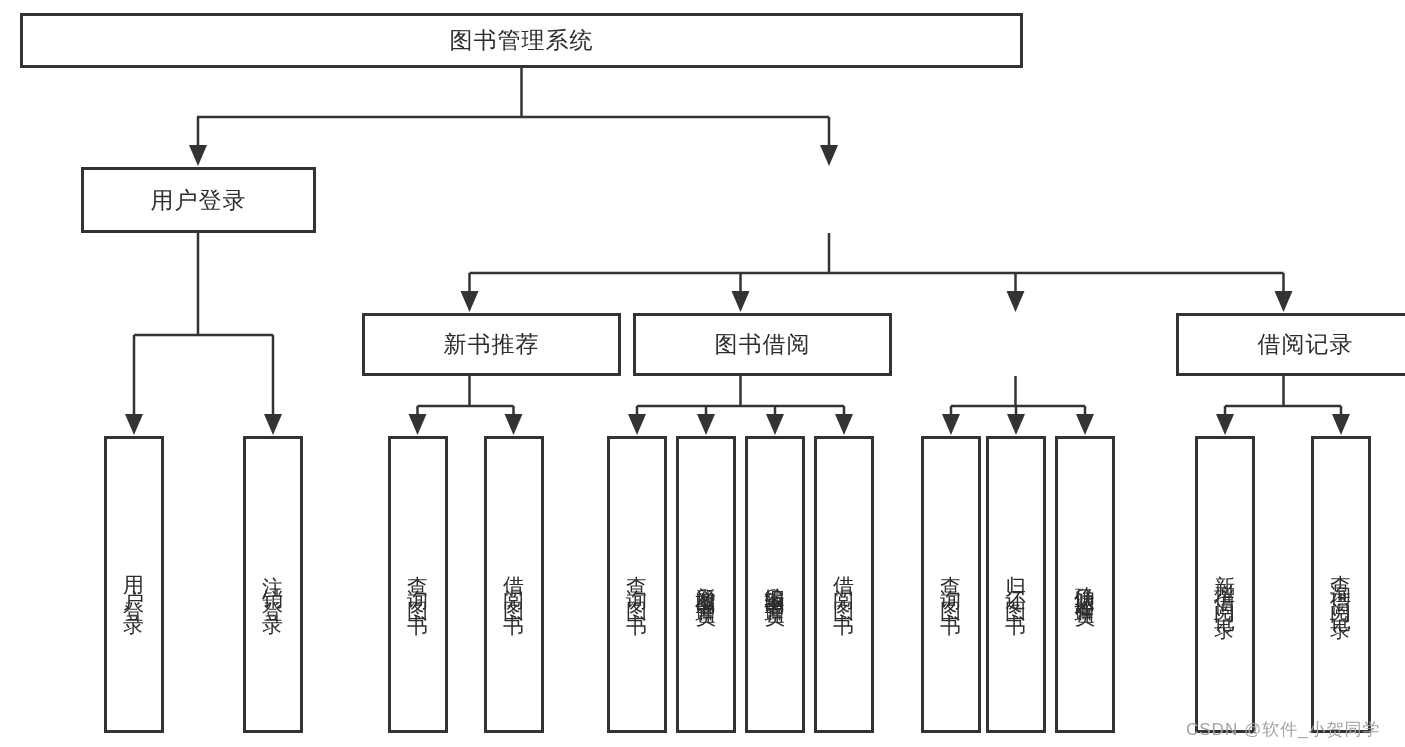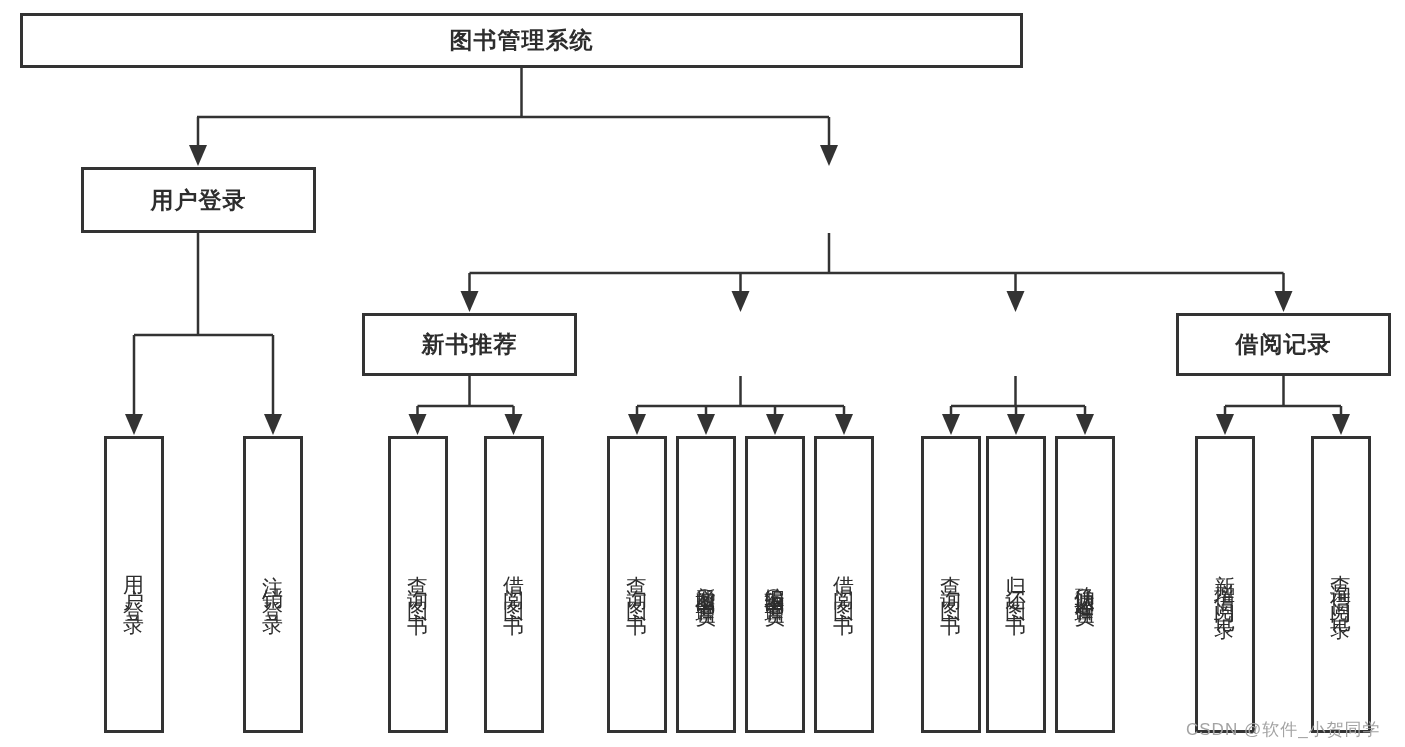--- a/index.html
+++ b/index.html
@@ -16,24 +16,24 @@
   .box {
     position: absolute;
     box-sizing: border-box;
     background: #ffffff;
     border: 3px solid #333333;
     display: flex;
     align-items: center;
     justify-content: center;
     z-index: 2;
   }
-  .hd { font-size: 23px; letter-spacing: 1px; font-weight: bold; }
+  .hd { font-size: 23px; letter-spacing: 1px; }
   .root  { left: 20px;  top: 13px;  width: 1003px; height: 55px; }
   .lvl2  { top: 167px; width: 235px; height: 66px; }
-  .lvl3  { top: 313px; width: 215px; height: 63px; }
+  .lvl3  { top: 313px; width: 259px; height: 63px; }
   .vbox  { top: 436px; width: 60px;  height: 297px; }
   .vtext {
     writing-mode: vertical-rl;
     text-orientation: mixed;
     font-size: 21px;
     line-height: 1.0;
     white-space: nowrap;
   }
   .sp-short { letter-spacing: 13px; }  
   .sp-mid   { letter-spacing: 9px;  }  
@@ -122,20 +122,21 @@
       <path d="M1216 414 h18 l-9 21 z"></path>
       <path d="M1332 414 h18 l-9 21 z"></path>
     </g>
   </svg>
 
   <div class="box root hd">图书管理系统</div>
 
   <div class="box lvl2 hd" style="left:81px;">用户登录</div>
 
   <div class="box lvl3 hd" style="left:362px;">新书推荐</div>
+  <div class="box lvl3 hd" style="left:633px;">图书借阅</div>
   <div class="box lvl3 hd" style="left:1176px;">借阅记录</div>
 
   <div class="box vbox" style="left:104px;">
     <span class="vtext sp-short">用户登录</span>
   </div>
   <div class="box vbox" style="left:243px;">
     <span class="vtext sp-short">注销登录</span>
   </div>
 
   <div class="box vbox" style="left:388px;">

